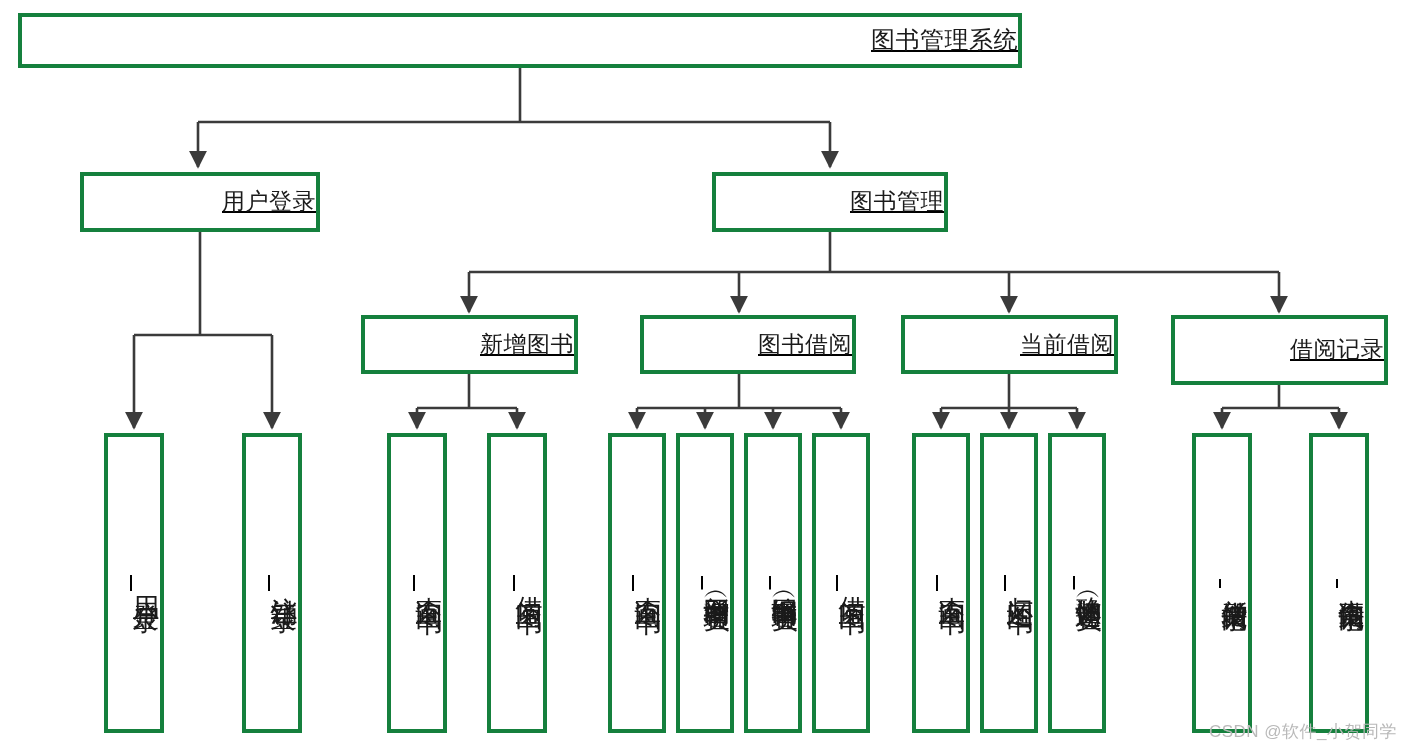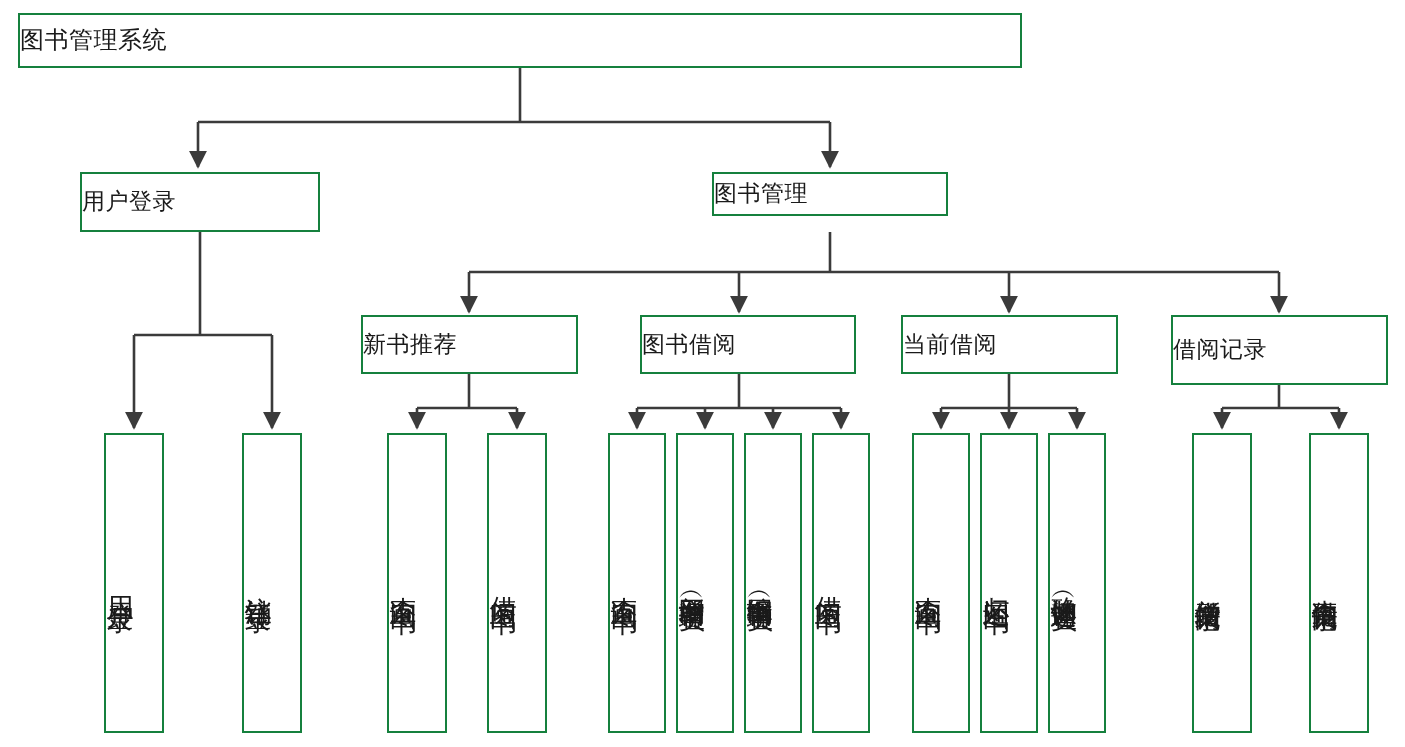--- a/index.html
+++ b/index.html
@@ -23,25 +23,26 @@
     position: absolute;
     left: 0;
     top: 0;
     width: 1405px;
     height: 747px;
   }
   .node {
     position: absolute;
     box-sizing: border-box;
     background: #ffffff;
-    border: 2px solid #15803d;
+    border: 4px solid #15803d;
     display: flex;
     align-items: center;
-    justify-content: flex-start;
+    justify-content: flex-end;
     overflow: hidden;
+    text-decoration: underline;
   }
   .node .label {
     color: #1a1a1a;
     text-align: center;
     line-height: 1.18;
     white-space: nowrap;
   }
   .node.horizontal .label {
     font-size: 23px;
     letter-spacing: 0.5px;
@@ -130,26 +131,26 @@
     </g>
   </svg>
 
   <div class="node root horizontal" style="left:18px; top:13px; width:1004px; height:55px;">
     <span class="label">图书管理系统</span>
   </div>
 
   <div class="node horizontal" style="left:80px; top:172px; width:240px; height:60px;">
     <span class="label">用户登录</span>
   </div>
-  <div class="node horizontal" style="left:712px; top:172px; width:236px; height:44px;">
+  <div class="node horizontal" style="left:712px; top:172px; width:236px; height:60px;">
     <span class="label">图书管理</span>
   </div>
 
   <div class="node horizontal" style="left:361px; top:315px; width:217px; height:59px;">
-    <span class="label">新书推荐</span>
+    <span class="label">新增图书</span>
   </div>
   <div class="node horizontal" style="left:632px; top:315px; width:216px; height:59px;margin-left:8px;">
     <span class="label">图书借阅</span>
   </div>
   <div class="node horizontal" style="left:901px; top:315px; width:217px; height:59px;">
     <span class="label">当前借阅</span>
   </div>
   <div class="node horizontal" style="left:1171px; top:315px; width:217px; height:70px;">
     <span class="label">借阅记录</span>
   </div>
@@ -191,13 +192,14 @@
     <span class="label">确认归还（管理员）</span>
   </div>
 
   <div class="node vertical tight" style="left:1192px; top:433px; width:60px; height:300px;">
     <span class="label">新增借阅记录</span>
   </div>
   <div class="node vertical tight" style="left:1309px; top:433px; width:60px; height:300px;">
     <span class="label">查询借阅记录</span>
   </div>
 
+  <div class="watermark">CSDN @软件_小贺同学</div>
 </div>
 
 </body></html>

